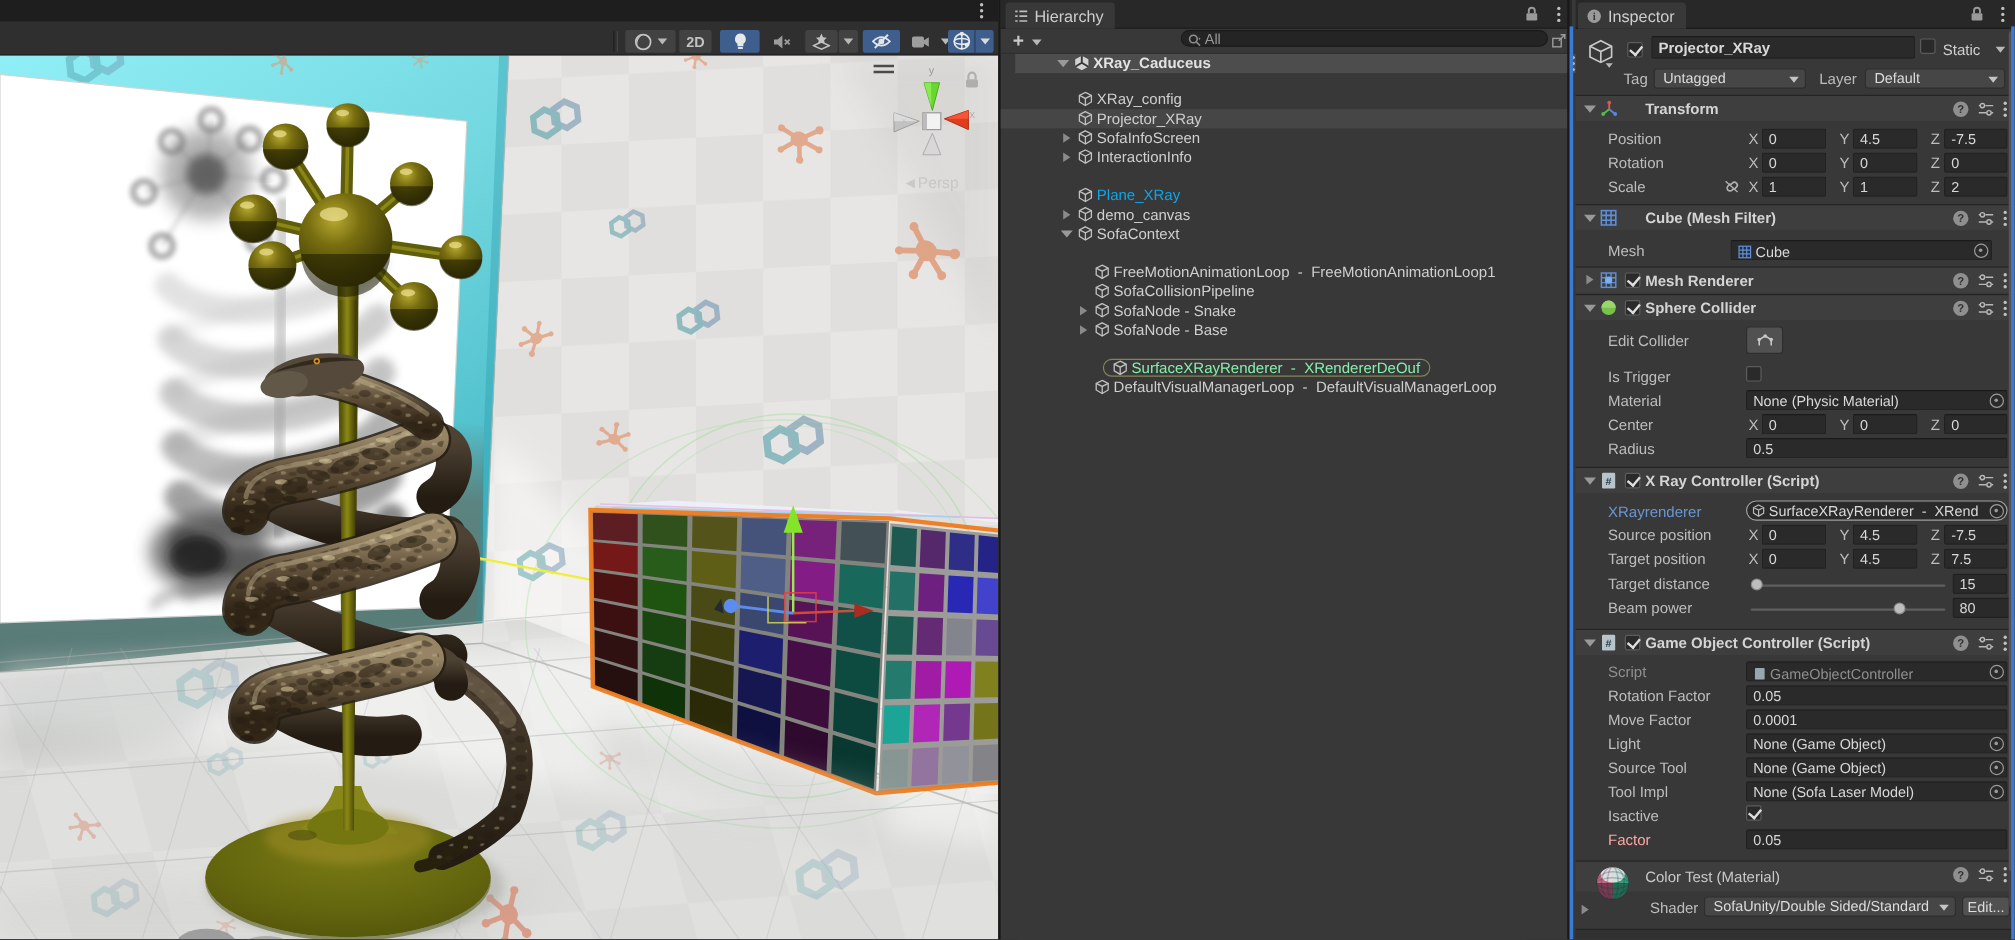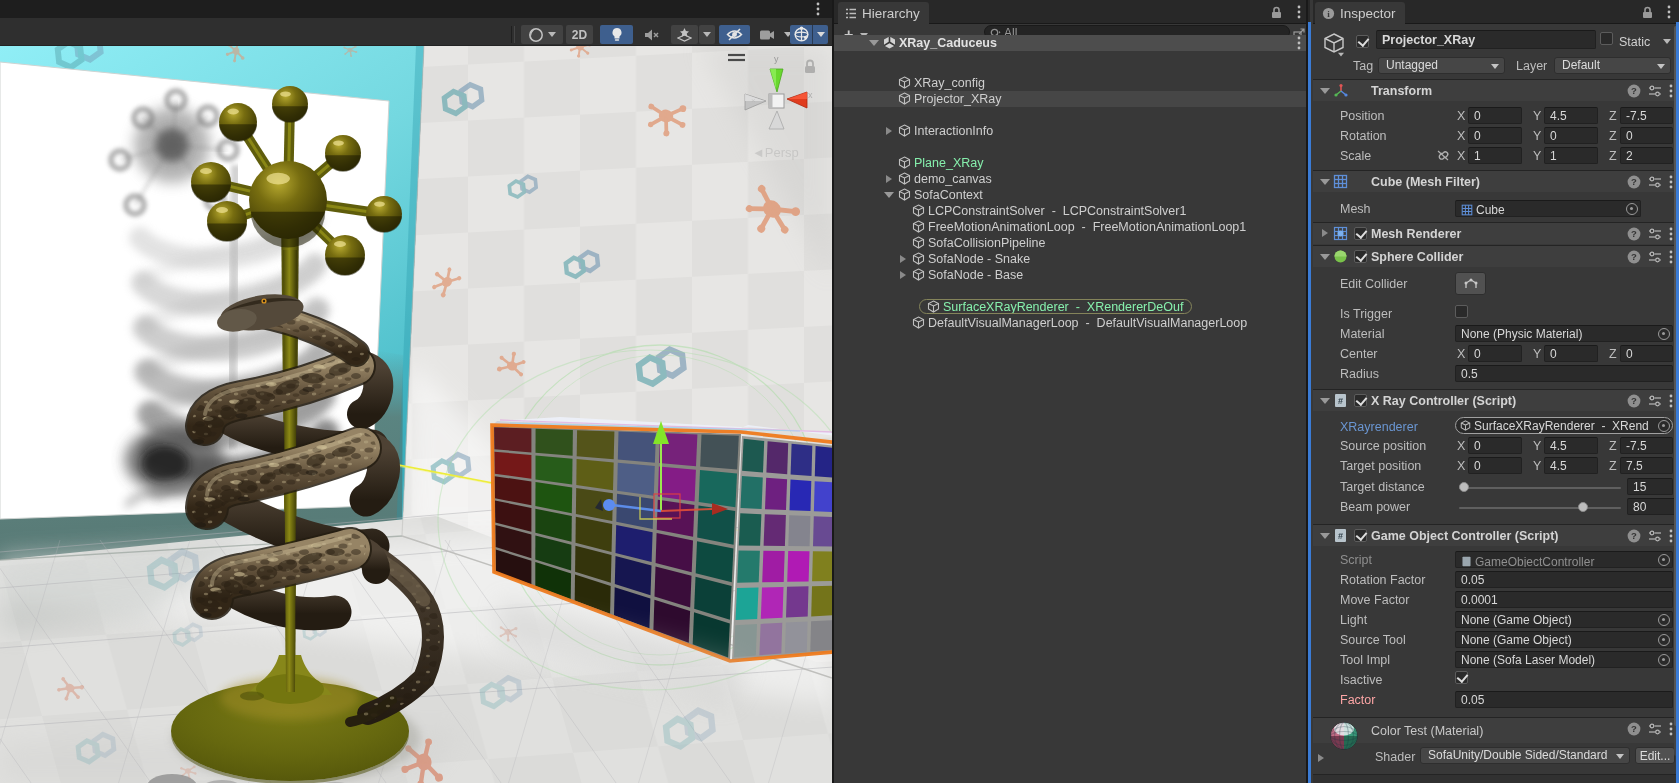--- a/index.html
+++ b/index.html
@@ -731,21 +731,21 @@
 <svg class="abs" style="left:156px;top:28px" width="11" height="11" viewBox="0 0 11 11">
         <circle cx="4.5" cy="4.5" r="3.2" fill="none" stroke="#8e8e8e" stroke-width="1.3"></circle>
         <line x1="7" y1="7" x2="10" y2="10" stroke="#8e8e8e" stroke-width="1.3"></line>
         <path d="M9,3 l1.5,1.2 -1.5,1.2" fill="#8e8e8e"></path>
       </svg>
 <div class="abs" style="left:170px;top:26px;color:#989898;font-size:12px">All</div>
 <svg class="abs" style="left:459px;top:28px" width="12" height="12" viewBox="0 0 12 12">
         <rect x="1" y="4" width="7" height="7" fill="none" stroke="#9a9a9a" stroke-width="1.2"></rect>
         <path d="M6,6 L11,1 M7.5,1 H11 V4.5" stroke="#9a9a9a" stroke-width="1.2" fill="none"></path>
       </svg>
-<div class="row" style="top:35px;background:#4d4d4d;">
+<div class="row" style="top:45px;background:#4d4d4d;margin-left:12px;">
         <div class="arrow-d" style="left:35px"></div>
         <svg class="icn" style="left:49px" width="13" height="13" viewBox="0 0 13 13">
           <path d="M6.5,0.5 L12,3.4 L12,9.6 L6.5,12.5 L1,9.6 L1,3.4 Z" fill="#d2d2d2"></path>
           <path d="M6.5,0.5 L6.5,6.3 M1,9.6 L6.5,6.3 M12,9.6 L6.5,6.3" stroke="#383838" stroke-width="1.6" fill="none"></path>
         </svg>
         <span class="nm" style="left:65px;font-weight:bold;color:#e2e2e2">XRay_Caduceus</span>
         <div class="abs" style="right:9px;top:1px"><svg width="4" height="14" viewBox="0 0 4 14">
             <circle cx="2" cy="2" r="1.4" fill="#c0c0c0"></circle>
             <circle cx="2" cy="7" r="1.4" fill="#c0c0c0"></circle>
             <circle cx="2" cy="12" r="1.4" fill="#c0c0c0"></circle>
@@ -758,57 +758,58 @@
         </svg>
         <span class="nm" style="left:80px;font-weight:normal;color:#cfcfcf">XRay_config</span>
       </div>
 <div class="row" style="top:91px;background:#464646;">
         <svg class="icn" style="left:64px" width="13" height="13" viewBox="0 0 13 13">
           <path d="M6.5,1 L11.5,3.5 L11.5,9 L6.5,12 L1.5,9 L1.5,3.5 Z" fill="none" stroke="#c0c0c0" stroke-width="1.1"></path>
           <path d="M1.5,3.5 L6.5,6 L11.5,3.5 M6.5,6 L6.5,12" fill="none" stroke="#c0c0c0" stroke-width="1.1"></path>
         </svg>
         <span class="nm" style="left:80px;font-weight:normal;color:#cfcfcf">Projector_XRay</span>
       </div>
+<div class="row" style="top:107px;">
+        <div class="arrow-r" style="left:52px"></div>
+        <svg class="icn" style="left:64px" width="13" height="13" viewBox="0 0 13 13">
+          <path d="M6.5,1 L11.5,3.5 L11.5,9 L6.5,12 L1.5,9 L1.5,3.5 Z" fill="none" stroke="#c0c0c0" stroke-width="1.1"></path>
+          <path d="M1.5,3.5 L6.5,6 L11.5,3.5 M6.5,6 L6.5,12" fill="none" stroke="#c0c0c0" stroke-width="1.1"></path>
+        </svg>
+        <span class="nm" style="left:80px;font-weight:normal;color:#cfcfcf">SofaInfoScreen</span>
+      </div>
 <div class="row" style="top:123px;">
         <div class="arrow-r" style="left:52px"></div>
         <svg class="icn" style="left:64px" width="13" height="13" viewBox="0 0 13 13">
           <path d="M6.5,1 L11.5,3.5 L11.5,9 L6.5,12 L1.5,9 L1.5,3.5 Z" fill="none" stroke="#c0c0c0" stroke-width="1.1"></path>
           <path d="M1.5,3.5 L6.5,6 L11.5,3.5 M6.5,6 L6.5,12" fill="none" stroke="#c0c0c0" stroke-width="1.1"></path>
         </svg>
         <span class="nm" style="left:80px;font-weight:normal;color:#cfcfcf">InteractionInfo</span>
       </div>
 <div class="row" style="top:155px;">
         <svg class="icn" style="left:64px" width="13" height="13" viewBox="0 0 13 13">
           <path d="M6.5,1 L11.5,3.5 L11.5,9 L6.5,12 L1.5,9 L1.5,3.5 Z" fill="none" stroke="#c0c0c0" stroke-width="1.1"></path>
           <path d="M1.5,3.5 L6.5,6 L11.5,3.5 M6.5,6 L6.5,12" fill="none" stroke="#c0c0c0" stroke-width="1.1"></path>
         </svg>
-        <span class="nm" style="left:80px;font-weight:normal;color:#86efac">Plane_XRay</span>
+        <span class="nm" style="left:80px;font-weight:normal;color:#0ea5e9">Plane_XRay</span>
       </div>
 <div class="row" style="top:171px;padding-left:28px;">
         <div class="arrow-r" style="left:52px"></div>
         <svg class="icn" style="left:64px" width="13" height="13" viewBox="0 0 13 13">
           <path d="M6.5,1 L11.5,3.5 L11.5,9 L6.5,12 L1.5,9 L1.5,3.5 Z" fill="none" stroke="#c0c0c0" stroke-width="1.1"></path>
           <path d="M1.5,3.5 L6.5,6 L11.5,3.5 M6.5,6 L6.5,12" fill="none" stroke="#c0c0c0" stroke-width="1.1"></path>
         </svg>
         <span class="nm" style="left:80px;font-weight:normal;color:#cfcfcf">demo_canvas</span>
       </div>
 <div class="row" style="top:187px;">
         <div class="arrow-d" style="left:50px"></div>
         <svg class="icn" style="left:64px" width="13" height="13" viewBox="0 0 13 13">
           <path d="M6.5,1 L11.5,3.5 L11.5,9 L6.5,12 L1.5,9 L1.5,3.5 Z" fill="none" stroke="#c0c0c0" stroke-width="1.1"></path>
           <path d="M1.5,3.5 L6.5,6 L11.5,3.5 M6.5,6 L6.5,12" fill="none" stroke="#c0c0c0" stroke-width="1.1"></path>
         </svg>
         <span class="nm" style="left:80px;font-weight:normal;color:#cfcfcf">SofaContext</span>
-      </div>
-<div class="row" style="top:203px;">
-        <svg class="icn" style="left:78px" width="13" height="13" viewBox="0 0 13 13">
-          <path d="M6.5,1 L11.5,3.5 L11.5,9 L6.5,12 L1.5,9 L1.5,3.5 Z" fill="none" stroke="#c0c0c0" stroke-width="1.1"></path>
-          <path d="M1.5,3.5 L6.5,6 L11.5,3.5 M6.5,6 L6.5,12" fill="none" stroke="#c0c0c0" stroke-width="1.1"></path>
-        </svg>
-        <span class="nm" style="left:94px;font-weight:normal;color:#cfcfcf">LCPConstraintSolver&nbsp; - &nbsp;LCPConstraintSolver1</span>
       </div>
 <div class="row" style="top:219px;">
         <svg class="icn" style="left:78px" width="13" height="13" viewBox="0 0 13 13">
           <path d="M6.5,1 L11.5,3.5 L11.5,9 L6.5,12 L1.5,9 L1.5,3.5 Z" fill="none" stroke="#c0c0c0" stroke-width="1.1"></path>
           <path d="M1.5,3.5 L6.5,6 L11.5,3.5 M6.5,6 L6.5,12" fill="none" stroke="#c0c0c0" stroke-width="1.1"></path>
         </svg>
         <span class="nm" style="left:94px;font-weight:normal;color:#cfcfcf">FreeMotionAnimationLoop&nbsp; - &nbsp;FreeMotionAnimationLoop1</span>
       </div>
 <div class="row" style="top:235px;">
         <svg class="icn" style="left:78px" width="13" height="13" viewBox="0 0 13 13">
@@ -964,21 +965,21 @@
             <line x1="11.5" y1="9" x2="13" y2="9" stroke="#b8b8b8" stroke-width="1.2"></line>
           </svg>
         <svg width="4" height="14" viewBox="0 0 4 14">
             <circle cx="2" cy="2" r="1.4" fill="#c0c0c0"></circle>
             <circle cx="2" cy="7" r="1.4" fill="#c0c0c0"></circle>
             <circle cx="2" cy="12" r="1.4" fill="#c0c0c0"></circle>
           </svg>
         </div>
 </div>
 <div class="ilabel" style="left:27px;top:201px;color:#bdbdbd">Mesh</div>
-<div class="ifield" style="left:142px;top:200px;width:186px;color:#d8d8d8"><span style="margin-right:3px;position:relative;top:2px"><svg width="12" height="12" viewBox="0 0 15 15">
+<div class="ifield" style="left:129px;top:200px;width:218px;color:#d8d8d8"><span style="margin-right:3px;position:relative;top:2px"><svg width="12" height="12" viewBox="0 0 15 15">
             <g stroke="#5e8fd8" stroke-width="1.3" fill="none">
               <rect x="1.5" y="1.5" width="12" height="12"></rect>
               <line x1="5.5" y1="1.5" x2="5.5" y2="13.5"></line>
               <line x1="9.5" y1="1.5" x2="9.5" y2="13.5"></line>
               <line x1="1.5" y1="5.5" x2="13.5" y2="5.5"></line>
               <line x1="1.5" y1="9.5" x2="13.5" y2="9.5"></line>
             </g>
           </svg></span>Cube<div class="odot"></div></div>
 <div class="chead" style="top:222px;height:22px;line-height:22px;">
 <div class="arrow-r" style="left:9px;top:6px"></div>

